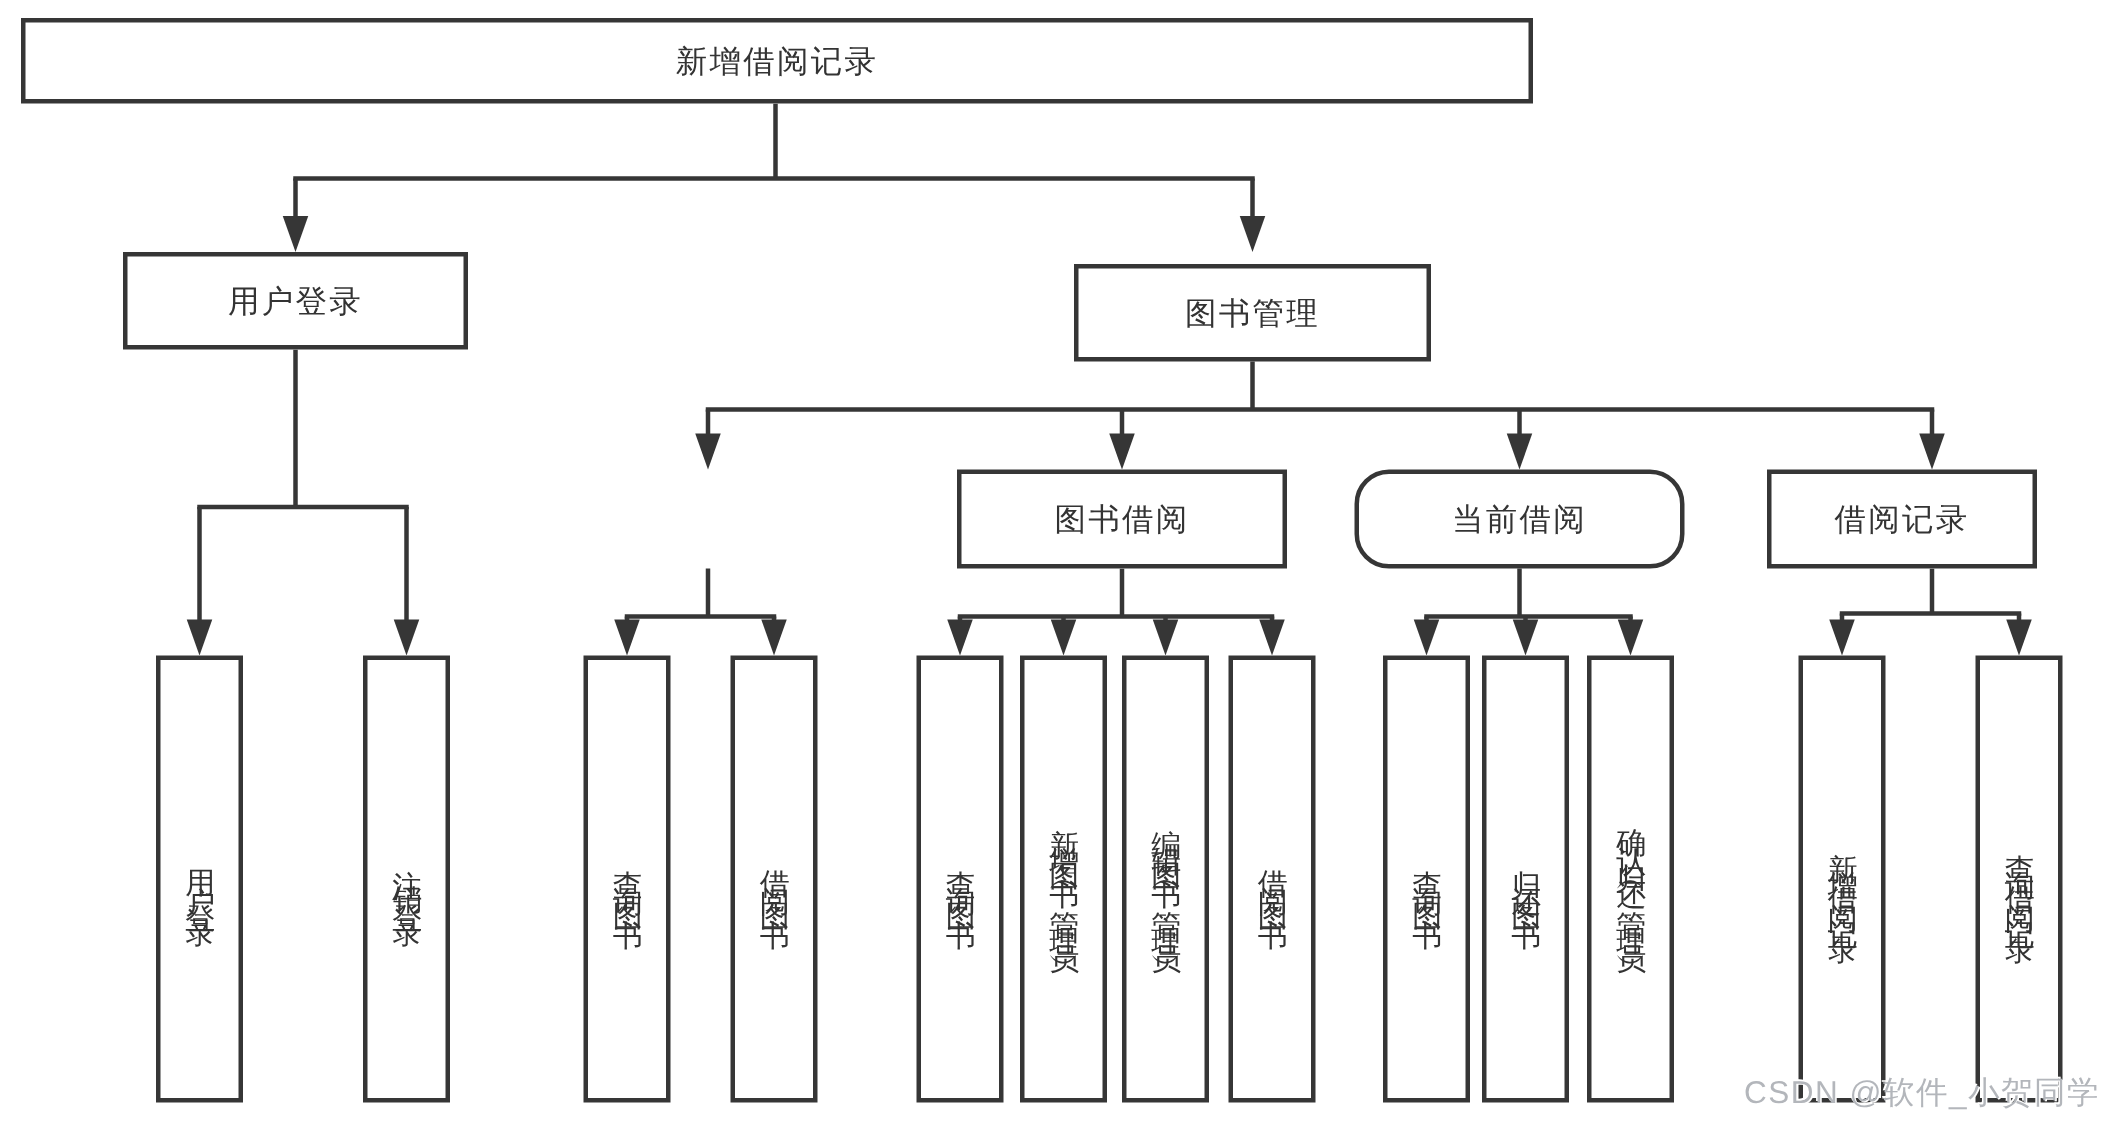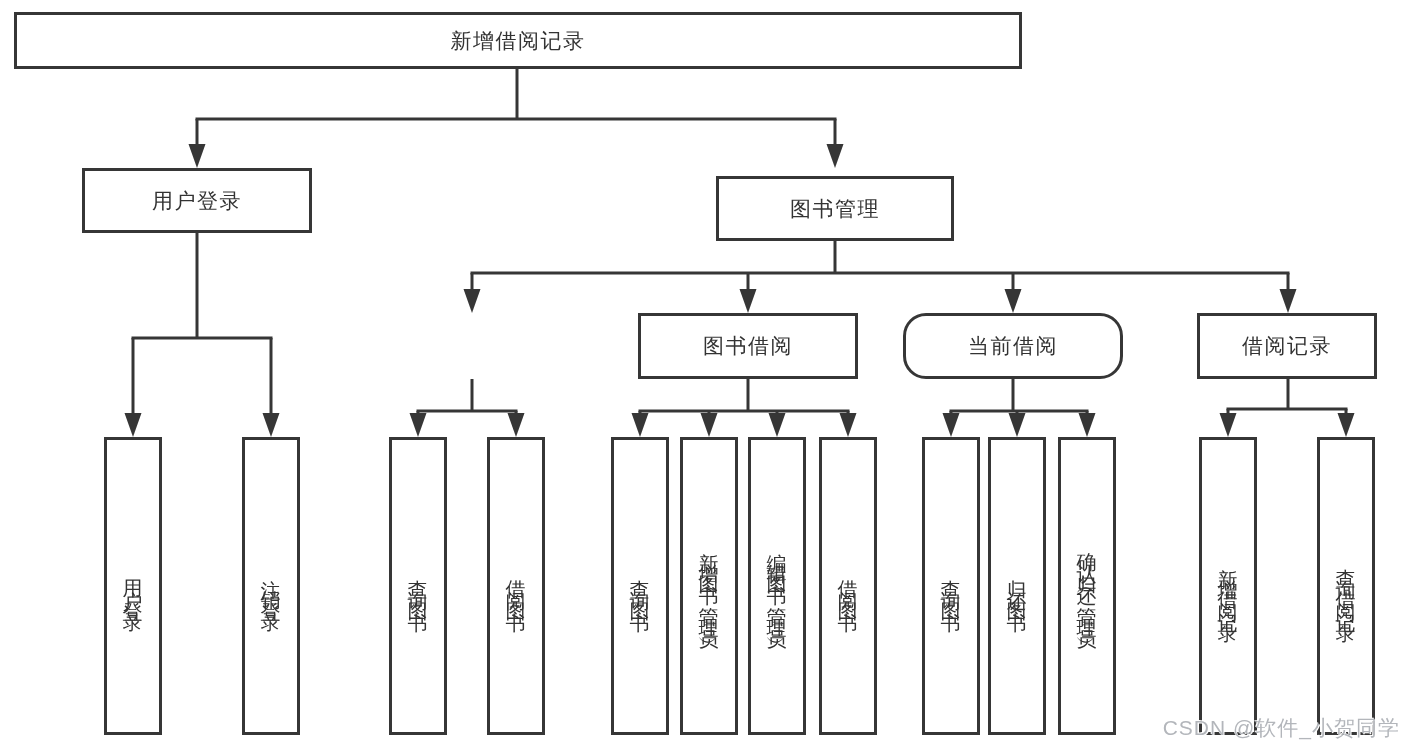--- a/index.html
+++ b/index.html
@@ -129,21 +129,21 @@
   <div class="node" style="left:716px; top:176px; width:238px; height:65px;">
     <span class="lbl">图书管理</span>
   </div>
 
   <div class="node" style="left:638px; top:313px; width:220px; height:66px;">
     <span class="lbl">图书借阅</span>
   </div>
   <div class="node" style="left:903px; top:313px; width:220px; height:66px;border-radius:23px;">
     <span class="lbl">当前借阅</span>
   </div>
-  <div class="node" style="left:1178px; top:313px; width:180px; height:66px;margin-left:19px;">
+  <div class="node" style="left:1178px; top:313px; width:180px; height:66px;">
     <span class="lbl">借阅记录</span>
   </div>
 
   <div class="node leaf" style="left:104px;">
     <span class="vtext">用户登录</span>
   </div>
   <div class="node leaf" style="left:242px;">
     <span class="vtext">注销登录</span>
   </div>
 

